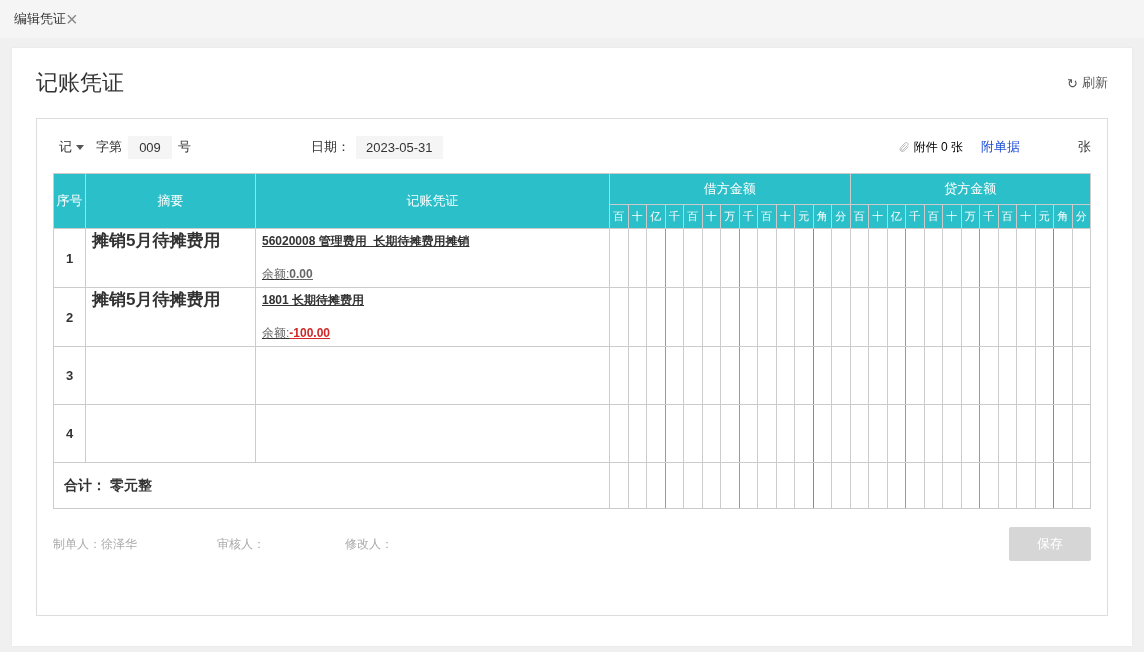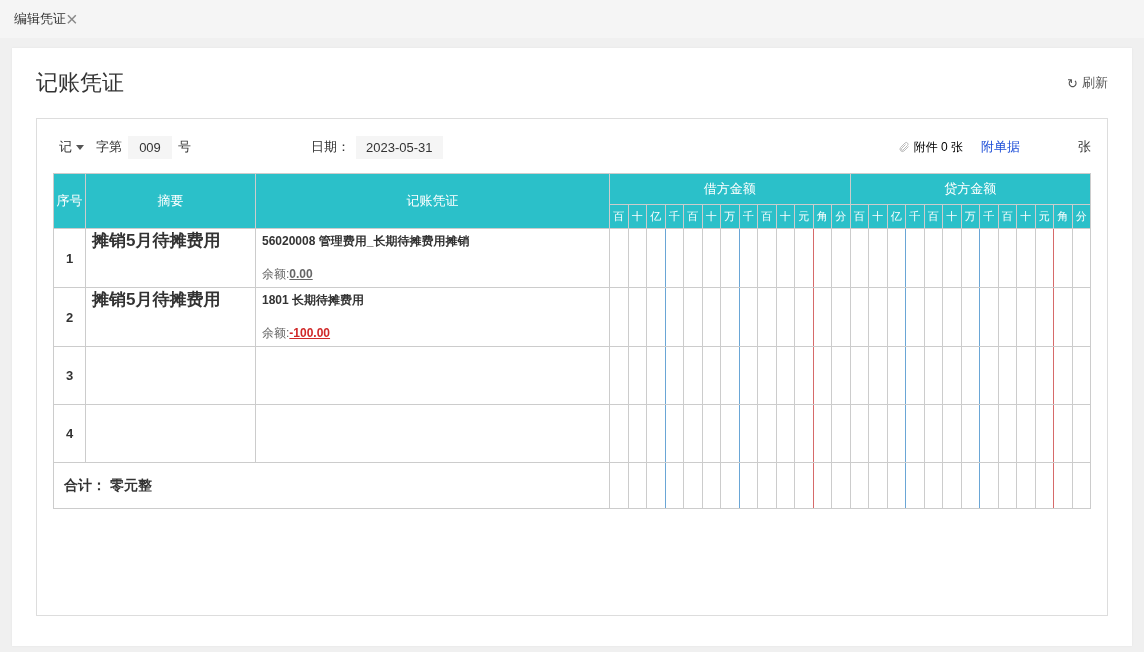--- a/index.html
+++ b/index.html
@@ -20,21 +20,21 @@
 .attach-link { color: #000000; font-size: 12px; margin-right: 18px; display: inline-flex; align-items: center; gap: 4px; }
 .receipt-label { color: #1d4ed8; margin-right: 4px; }
 .receipt-input { width: 50px; border: none; border-bottom: 1px solid transparent; text-align: right; padding: 2px 4px; }
 .table-wrap { padding: 0 16px; }
 table.voucher { border-collapse: collapse; width: 100%; table-layout: fixed; }
 table.voucher th, table.voucher td { border: 1px solid #ccc; }
 th.teal { background: #2bc0c9; color: #fff; font-weight: 500; text-align: center; padding: 6px 2px; font-size: 13px; }
 th.teal.sub { padding: 4px 0; font-size: 11px; }
 td.idx { text-align: center; font-weight: bold; width: 32px; height: 58px; }
 td.summary { padding: 0 6px; vertical-align: top; font-size: 17px; width: 170px; font-weight: bold; }
-td.subject { padding: 4px 6px; vertical-align: top; font-size: 12px; width: 354px; }
+td.subject { padding: 4px 6px; vertical-align: top; font-size: 12px; width: 354px; text-decoration: underline; }
 td.subject .acct { font-weight: bold; }
 td.subject .bal { margin-top: 16px; color: #666; font-size: 12px; }
 td.subject .bal-val { text-decoration: underline; font-weight: bold; text-align: center; }
 td.subject .bal-val.neg { color: #d02828; }
 td.digit { width: 17px; padding: 0; position: relative; }
 td.digit.sep-blue { border-right-color: #6aa6d6; }
 td.digit.sep-red { border-right-color: #d66a6a; }
 .total-row td { height: 46px; }
 .total-cell { padding: 8px 10px; font-weight: bold; font-size: 14px; }
 .footer-row { display: flex; align-items: center; padding: 18px 16px 0 16px; font-size: 12px; color: #aaa; gap: 80px; }
@@ -287,14 +287,20 @@
               <td class="digit"></td>
               <td class="digit"></td>
               <td class="digit sep-red"></td>
               <td class="digit"></td>
               <td class="digit"></td>
             </tr>
           </tbody>
       </table>
     </div>
 
+    <div class="footer-row">
+      <span><span>制单人：</span><span>徐泽华</span></span>
+      <span>审核人：</span>
+      <span>修改人：</span>
+      <button class="save-btn">保存</button>
+    </div>
   </div>
 </div>
 
 </body></html>

